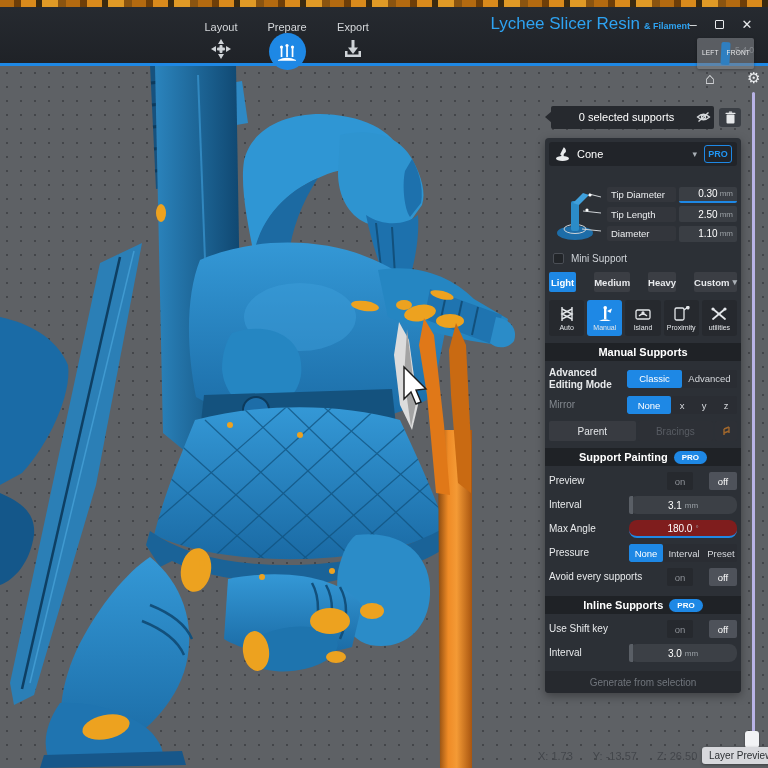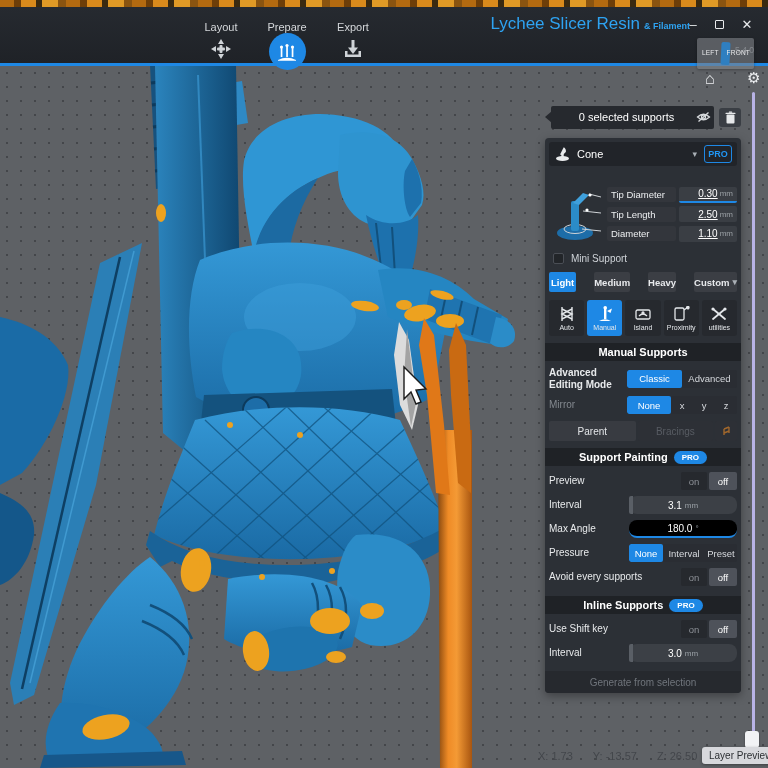--- a/index.html
+++ b/index.html
@@ -71,21 +71,21 @@
     font-size:9px; font-weight:bold; display:flex; align-items:center; justify-content:center; margin-left:7px; }
 
   #params { display:flex; margin-top:19px; }
   #param-diagram { width:58px; height:58px; flex:none; }
   #param-rows { flex:1; display:flex; flex-direction:column; justify-content:space-between; padding:1px 0; }
   .param-row { display:flex; align-items:center; height:17px; }
   .param-label { flex:1; background:#33363c; padding:2px 4px; border-radius:2px; font-size:9.5px; color:#eceef0; margin-right:3px; white-space:nowrap; }
   .param-value { width:58px; height:16px; background:#3a3e44; border-radius:2px; display:flex; align-items:center;
     justify-content:flex-end; padding-right:4px; }
   .param-value.focus { border-bottom:2px solid #1e88e5; }
-  .pv { color:#fff; font-size:10px;text-decoration:underline; } .pu { color:#9ba0a5; font-size:8px; margin-left:2px; }
+  .pv { color:#fff; font-size:10px; } .pu { color:#9ba0a5; font-size:8px; margin-left:2px; }
 
   #mini-row { display:flex; align-items:center; margin-top:7px; height:16px; }
   #mini-check { width:11px; height:11px; background:#222529; border:1px solid #4a4e55; border-radius:2px; margin:0 7px 0 4px; }
   #mini-label { color:#cfd3d8; }
 
   #weights { display:flex; gap:18px; margin-top:6px; }
   .weight-btn { flex:1; height:20px; background:#3b3e44; border-radius:2px; color:#e8eaed; font-size:9.5px; font-weight:bold;
     display:flex; align-items:center; justify-content:center; gap:3px; }
   .weight-btn.active { background:#1e88e5; color:#fff; }
 
@@ -111,29 +111,29 @@
   #mirror-seg { width:110px; } #mirror-seg .seg-none { width:44px; } #mirror-seg .seg-axis { width:22px; }
 
   #parent-row { display:flex; gap:2px; margin-top:7px; }
   #parent-btn { flex:1.15; height:20px; background:#383b41; border-radius:2px; color:#e3e5e8;
     display:flex; align-items:center; justify-content:center; font-size:10px; }
   #bracings-btn { flex:1; height:20px; background:#2d3036; border-radius:2px; color:#585c63;
     display:flex; align-items:center; justify-content:center; font-size:10px; }
   #bracings-extra { width:22px; height:20px; background:#2d3036; border-radius:2px;
     display:flex; align-items:center; justify-content:center; }
 
-  .toggle { display:flex; gap:2px; }
+  .toggle { display:flex; gap:16px; }
   .tg { height:18px; border-radius:2px; display:flex; align-items:center; justify-content:center; font-size:9.5px; }
   .tg-on { width:26px; background:#26292e; color:#8d9197; }
   .tg-off { width:28px; background:#4e525a; color:#fff; }
 
   .num-input { position:relative; width:108px; height:18px; background:#3c4046; border-radius:8px;
     display:flex; align-items:center; justify-content:center; }
   .num-input .notch { position:absolute; left:0; top:0; width:4px; height:100%; background:#5a5f66; border-radius:2px 0 0 2px; }
-  .num-input.angle { background:#000000; border-bottom:2px solid #1e88e5; }
+  .num-input.angle { background:#7f1d1d; border-bottom:2px solid #1e88e5; }
   .nv { color:#fff; font-size:10px; } .nu { color:#9aa0a6; font-size:8px; margin-left:3px; }
 
   #pressure-seg { width:108px; } 
   #pressure-seg .sp-none { width:34px; } #pressure-seg .sp-int { width:42px; } #pressure-seg .sp-pre { width:32px; }
 
   #generate-btn { margin:9px -4px -4px; height:22px; background:#26292e; border-radius:0 0 4px 4px;
     display:flex; align-items:center; justify-content:center; color:#70757c; font-size:10px; }
 
   
   #layer-track { left:752px; top:92px; width:3px; height:653px; background:#b9b3e6; border-radius:2px; z-index:4; }

